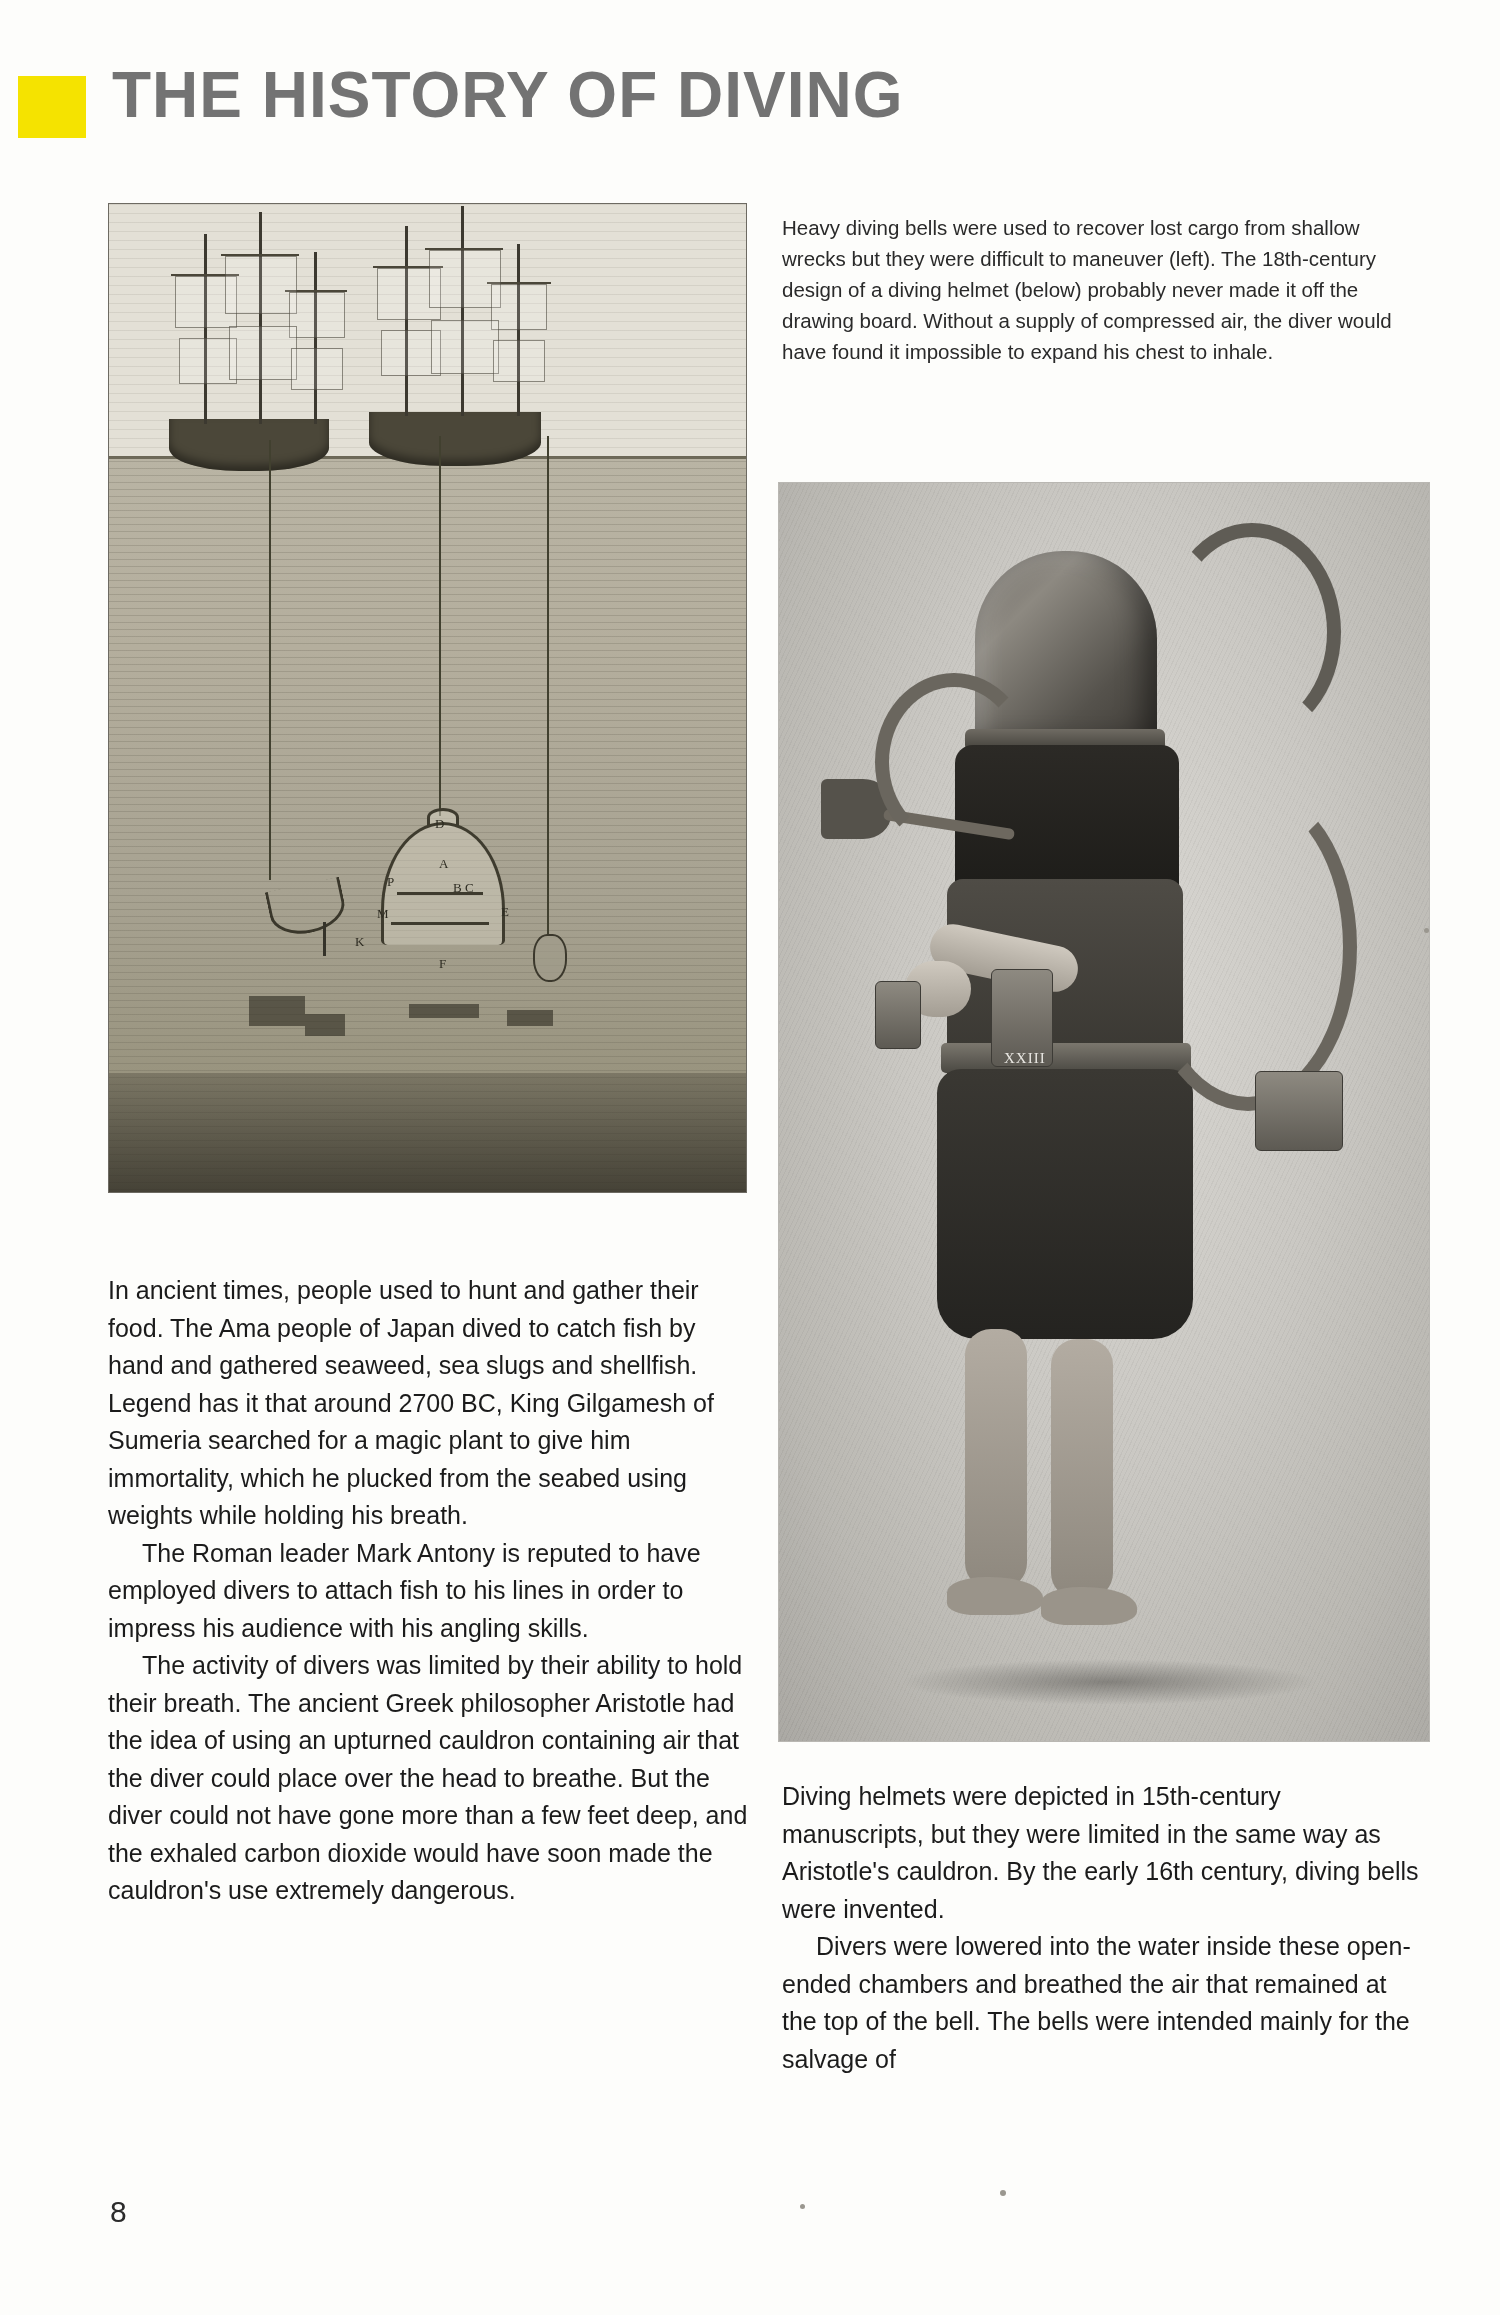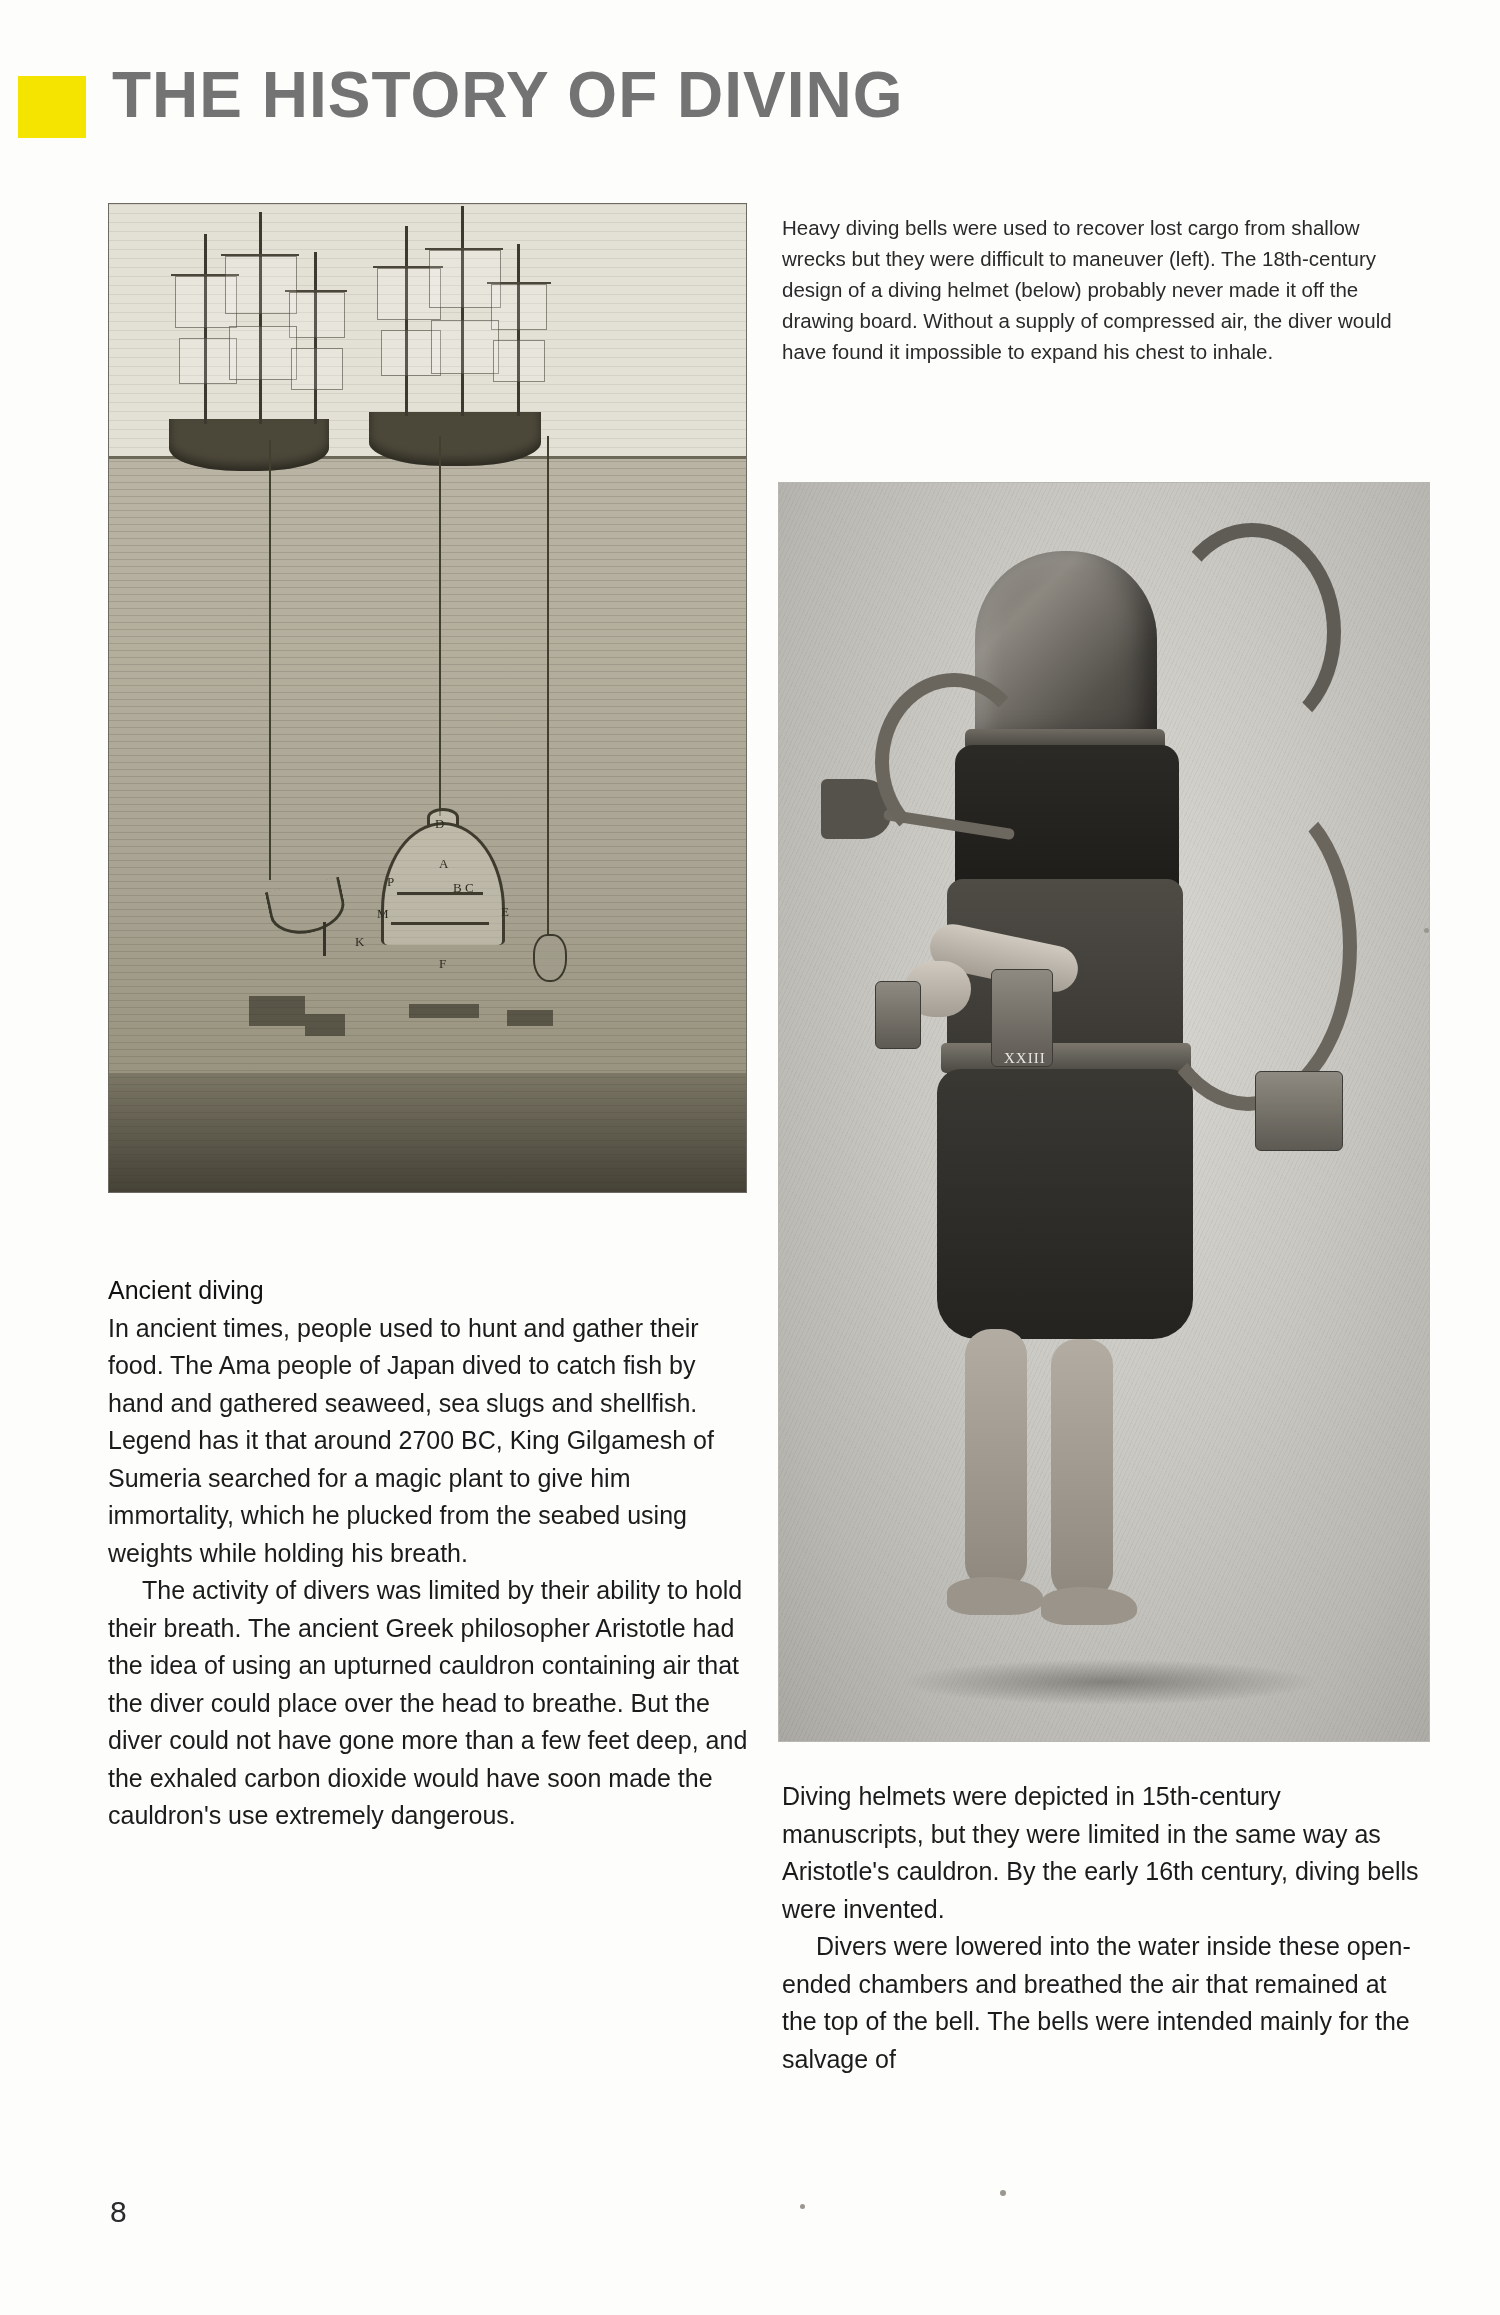--- a/index.html
+++ b/index.html
@@ -477,22 +477,22 @@
     <div class="canister" style="left:476px; top:588px; width:86px; height:78px;"></div>
 
     <div class="ground-shadow"></div>
   </div>
 
   <div class="speck" style="left:1424px; top:928px; width:5px; height:5px;"></div>
   <div class="speck" style="left:800px; top:2204px; width:5px; height:5px;"></div>
   <div class="speck" style="left:1000px; top:2190px; width:6px; height:6px;"></div>
 
   <div class="col-left">
-    <h2 class="subhead">Ancient diving</h2>
     <p class="para">In ancient times, people used to hunt and gather their food. The Ama people of Japan dived to catch fish by hand and gathered seaweed, sea slugs and shellfish. Legend has it that around 2700 BC, King Gilgamesh of Sumeria searched for a magic plant to give him immortality, which he plucked from the seabed using weights while holding his breath.</p>
+    <p class="para indent">The Roman leader Mark Antony is reputed to have employed divers to attach fish to his lines in order to impress his audience with his angling skills.</p>
     <p class="para indent">The activity of divers was limited by their ability to hold their breath. The ancient Greek philosopher Aristotle had the idea of using an upturned cauldron containing air that the diver could place over the head to breathe. But the diver could not have gone more than a few feet deep, and the exhaled carbon dioxide would have soon made the cauldron's use extremely dangerous.</p>
   </div>
 
   <div class="col-right">
     <p class="para">Diving helmets were depicted in 15th-century manuscripts, but they were limited in the same way as Aristotle's cauldron. By the early 16th century, diving bells were invented.</p>
     <p class="para indent">Divers were lowered into the water inside these open-ended chambers and breathed the air that remained at the top of the bell. The bells were intended mainly for the salvage of</p>
   </div>
 
   <div class="folio">8</div>
 </div>

